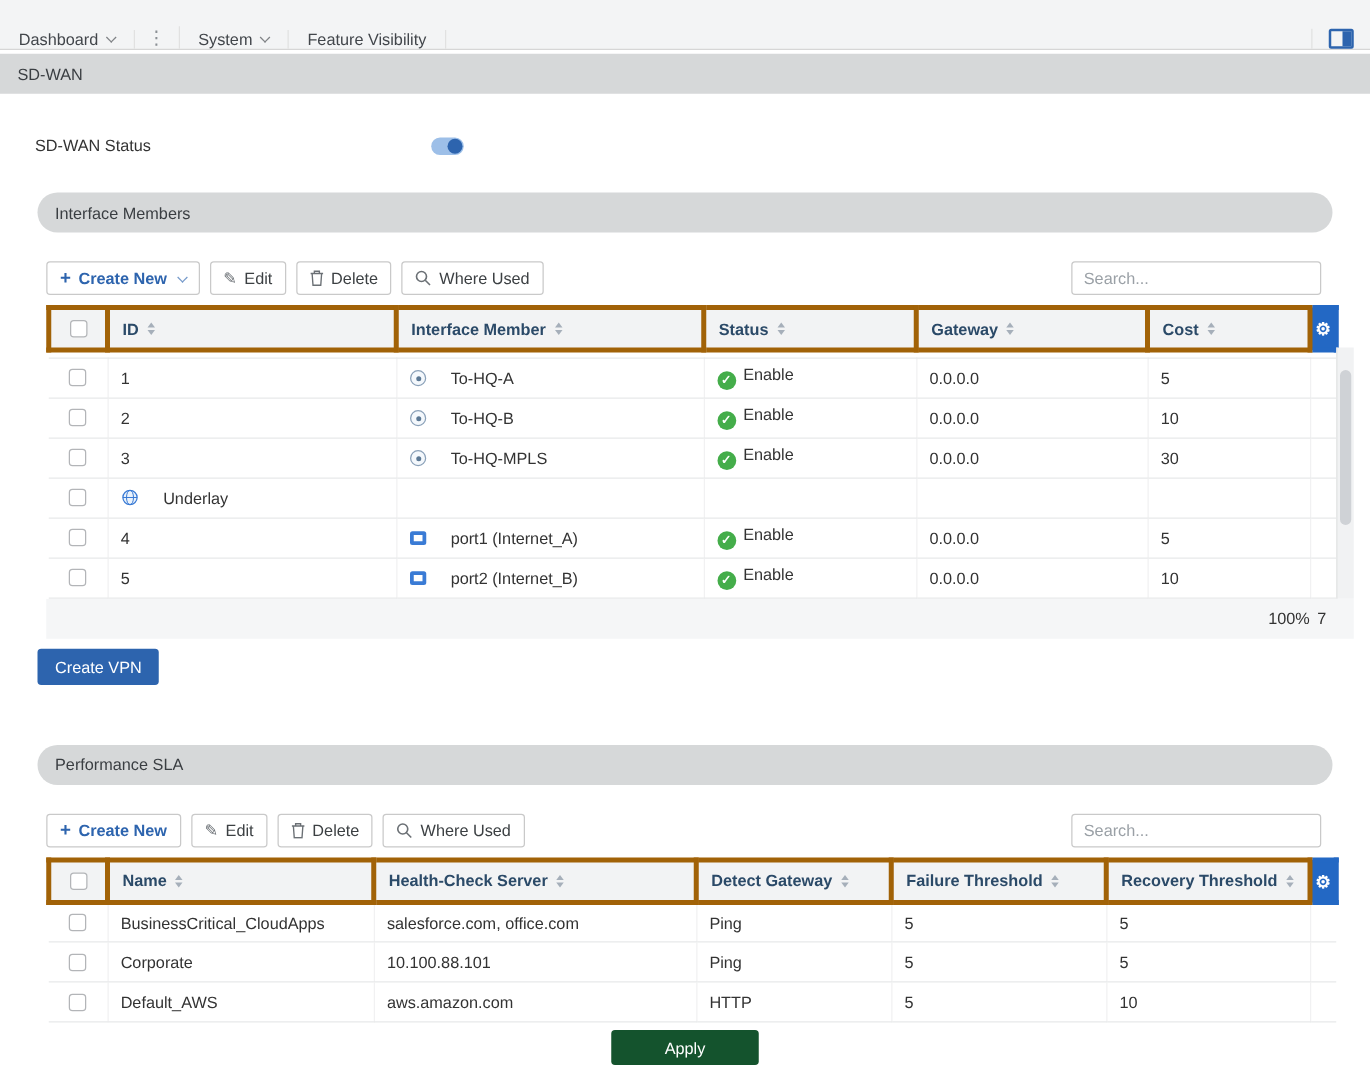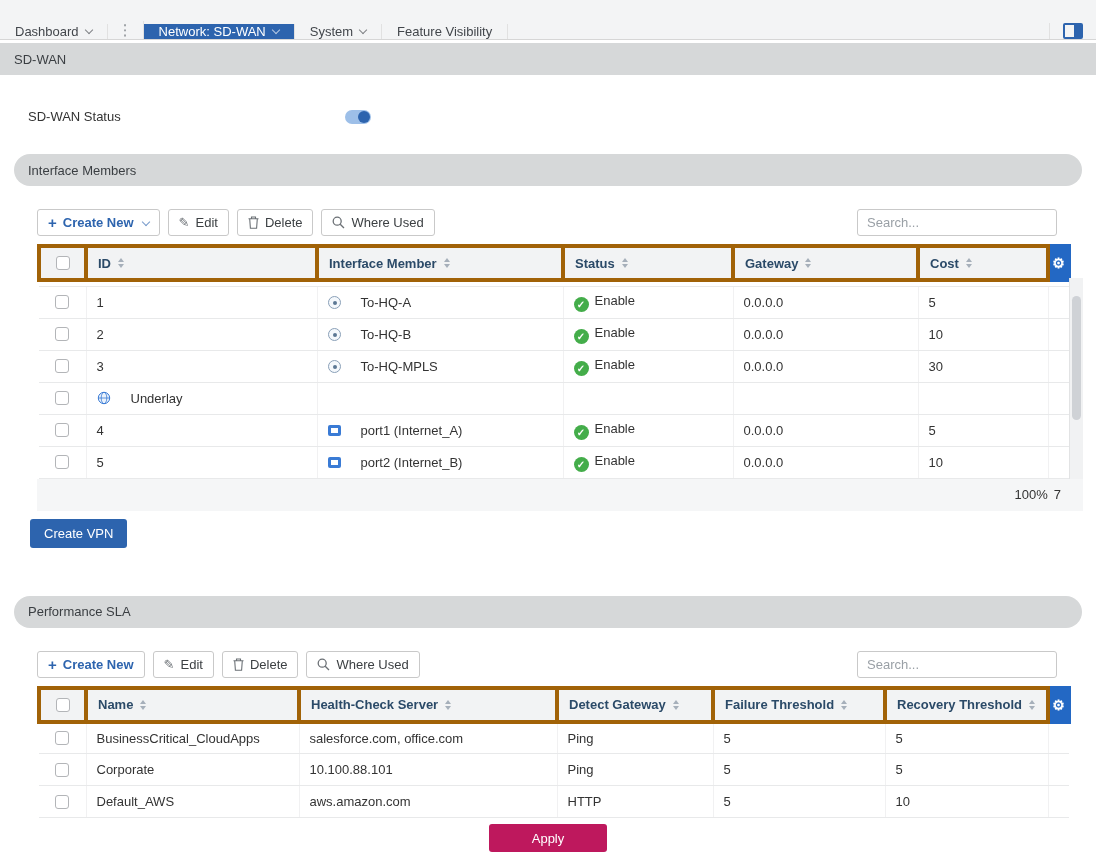--- a/index.html
+++ b/index.html
@@ -16,21 +16,21 @@
   .nav-item.active { background:#2d64ae; color:#fff; }
   .nav-kebab { display:flex; align-items:center; padding:0 10px; border-right:1px solid #e1e1e1; color:#8a8f94; font-size:15px; cursor:pointer; }
   .chev { width:6px; height:6px; border-right:1.6px solid currentColor; border-bottom:1.6px solid currentColor; transform:rotate(45deg); margin-top:-4px; opacity:.65; display:inline-block; }
   .nav-right { margin-left:auto; display:flex; align-items:center; padding:0 13px; border-left:1px solid #e1e1e1; }
   .panel-icon { width:20px; height:16px; border:2px solid #2d64ae; border-radius:2px; position:relative; cursor:pointer; }
   .panel-icon::after { content:""; position:absolute; top:0; bottom:0; right:0; width:7px; background:#2d64ae; }
 
   
   .section-bar { height:32px; background:#d6d8d9; display:flex; align-items:center; padding:0 14px; color:#3a3e42; }
   .section-bar.top { margin-top:3px; }
-  .section-bar.inset { margin:0 14px;border-radius:16px; }
+  .section-bar.inset { margin:0 30px;border-radius:16px; }
 
   
   .status-row { display:flex; align-items:center; padding:34px 0 30px 28px; }
   .status-label { width:317px; }
   .toggle { width:26px; height:14px; border-radius:8px; background:#9dbfe8; position:relative; cursor:pointer; }
   .toggle::after { content:""; position:absolute; top:1px; right:1px; width:12px; height:12px; border-radius:50%; background:#2d64ae; }
 
   
   .toolbar { display:flex; align-items:center; margin:23px 14px 8px 37px; width:1020px; }
   .btn { display:inline-flex; align-items:center; gap:6px; height:27px; padding:0 10px; background:#fff; border:1px solid #c9c9c9; border-radius:3px; margin-right:8px; color:#3c4043; cursor:pointer; font-size:13px; }
@@ -71,41 +71,37 @@
   .vscroll { position:absolute; top:34px; bottom:0; right:0; width:14px; background:#f1f2f3; border-left:1px solid #e2e3e4; cursor:pointer; }
   .vthumb { position:absolute; left:2px; right:2px; top:9%; height:62%; background:#cfd2d6; border-radius:6px; }
 
   
   .tbl-footer { margin-left:37px; width:1046px; height:32px; background:#f5f6f7; display:flex; align-items:center; justify-content:flex-end; gap:6px; padding-right:22px; color:#333; }
 
   .create-vpn { margin:8px 0 0 30px; height:29px; padding:0 14px; background:#2d64ae; color:#fff; border:none; border-radius:3px; font:inherit; cursor:pointer; display:inline-block; line-height:27px;text-align:center; }
 
   .sla-gap { height:48px; }
 
-  .apply-btn { position:absolute; left:50%; transform:translateX(-50%); bottom:2px; width:118px; height:28px; background:#be185d; color:#fff; border:none; border-radius:3px; font:inherit; cursor:pointer; }
+  .apply-btn { position:absolute; left:50%; transform:translateX(-50%); bottom:2px; width:118px; height:28px; background:#14532d; color:#fff; border:none; border-radius:3px; font:inherit; cursor:pointer; }
 
   .svg-ic { display:inline-block; vertical-align:-2px; }
 </style>
 </head>
 <body>
 
 
 
 
 <div class="navbar">
   <div class="nav-item">
     <span>Dashboard</span>
     <span class="chev"></span>
   </div>
   <div class="nav-kebab">
     <span>⋮</span>
-  </div>
-  <div class="nav-item active">
-    <span>Network: SD-WAN</span>
-    <span class="chev"></span>
   </div>
   <div class="nav-item">
     <span>System</span>
     <span class="chev"></span>
   </div>
   <div class="nav-item">
     <span>Feature Visibility</span>
   </div>
   <div class="nav-right">
     <div class="panel-icon"></div>

